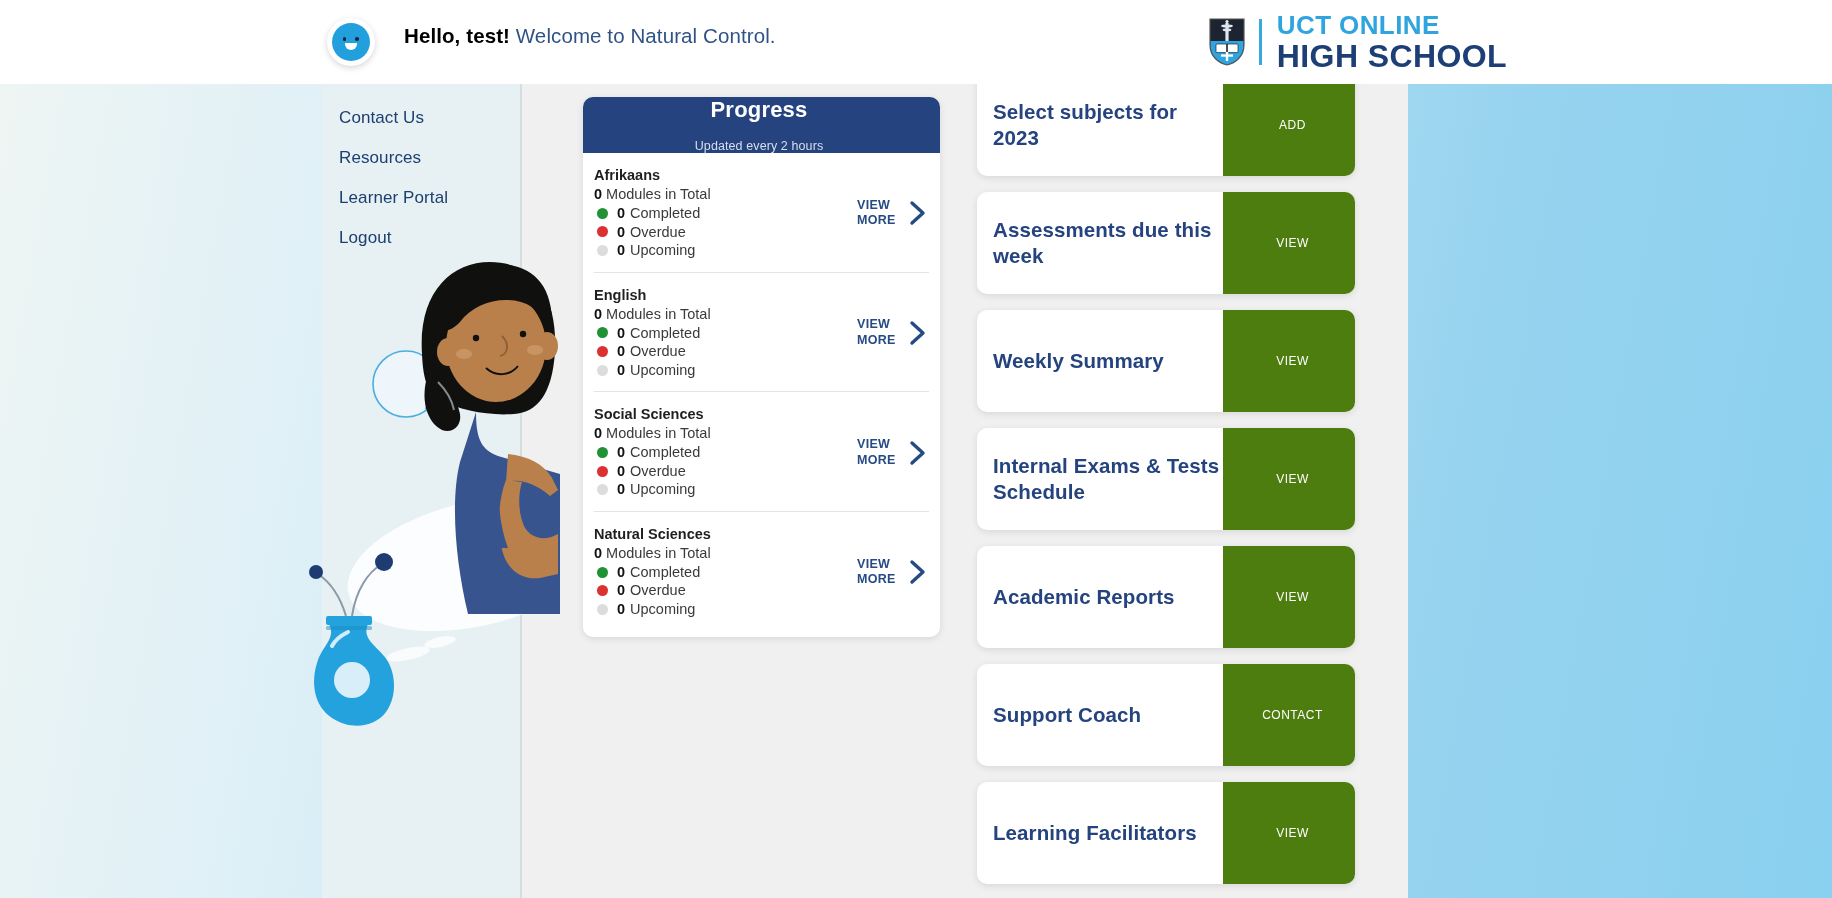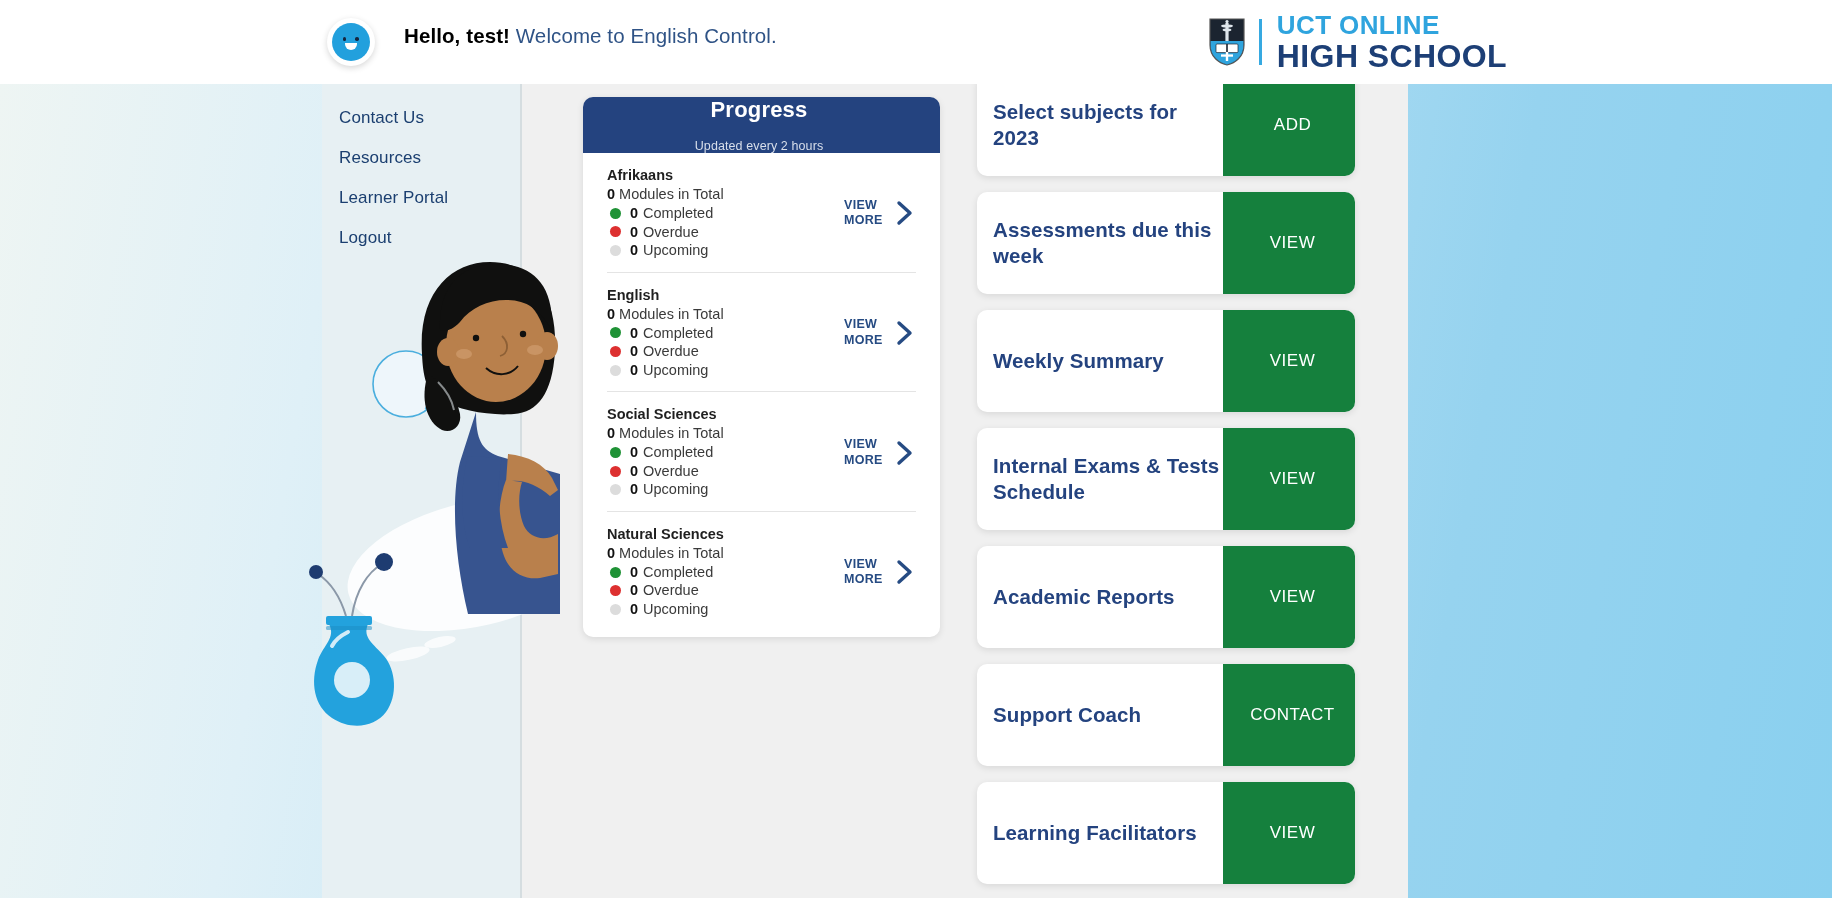--- a/index.html
+++ b/index.html
@@ -214,21 +214,21 @@
     font-weight: 700;
     letter-spacing: 0.2px;
   }
   .progress-sub {
     color: #d8dfeb;
     font-size: 12.5px;
     font-weight: 400;
     letter-spacing: 0.1px;
     white-space: nowrap;
   }
-  .progress-body { padding: 0 24px; }
+  .progress-body { padding: 0 11px; }
 
   .subject-row {
     display: flex;
     align-items: center;
     justify-content: space-between;
     padding: 14px 0 12px 0;
     border-bottom: 1px solid #e4e4e4;
   }
   .subject-row:last-child { border-bottom: none; padding-bottom: 18px; }
 
@@ -309,23 +309,23 @@
     padding-right: 0;
     font-size: 20.5px;
     font-weight: 700;
     color: #24437f;
     line-height: 1.28;
     letter-spacing: 0.1px;
   }
   .action-btn {
     width: 132px;
     height: 102px;
-    background: #15803d;
+    background: #4d7c0f;
     color: #ffffff;
-    font-size: 17px;
+    font-size: 12px;
     font-weight: 400;
     letter-spacing: 0.5px;
     display: flex;
     align-items: center;
     justify-content: center;
     cursor: pointer;
     border: none;
     font-family: "Liberation Sans", sans-serif;
     flex: none;
     padding-left: 7px;
@@ -339,21 +339,21 @@
 
     <div class="avatar-wrap">
       <div class="avatar">
         <span class="eye l"></span>
         <span class="eye r"></span>
         <span class="smile"></span>
       </div>
     </div>
 
     <div class="greeting">
-      <b>Hello, test!</b><span class="light"> Welcome to English Control.</span>
+      <b>Hello, test!</b><span class="light"> Welcome to Natural Control.</span>
     </div>
 
     <div class="logo">
       <svg class="crest" viewBox="0 0 38 50">
         <path d="M2 2 H36 V28 C36 40 27 46 19 48 C11 46 2 40 2 28 Z" fill="#1b2430" stroke="#555" stroke-width="1.2"></path>
         <path d="M2.6 24 H35.4 V28 C35.4 39.6 26.8 45.4 19 47.4 C11.2 45.4 2.6 39.6 2.6 28 Z" fill="#2fa4de"></path>
         <rect x="17.4" y="6" width="3.2" height="18" fill="#dfe6ec"></rect>
         <ellipse cx="19" cy="9" rx="6" ry="1.6" fill="#dfe6ec"></ellipse>
         <ellipse cx="19" cy="13" rx="4.4" ry="1.4" fill="#dfe6ec"></ellipse>
         <circle cx="19" cy="4.6" r="1.6" fill="#dfe6ec"></circle>

